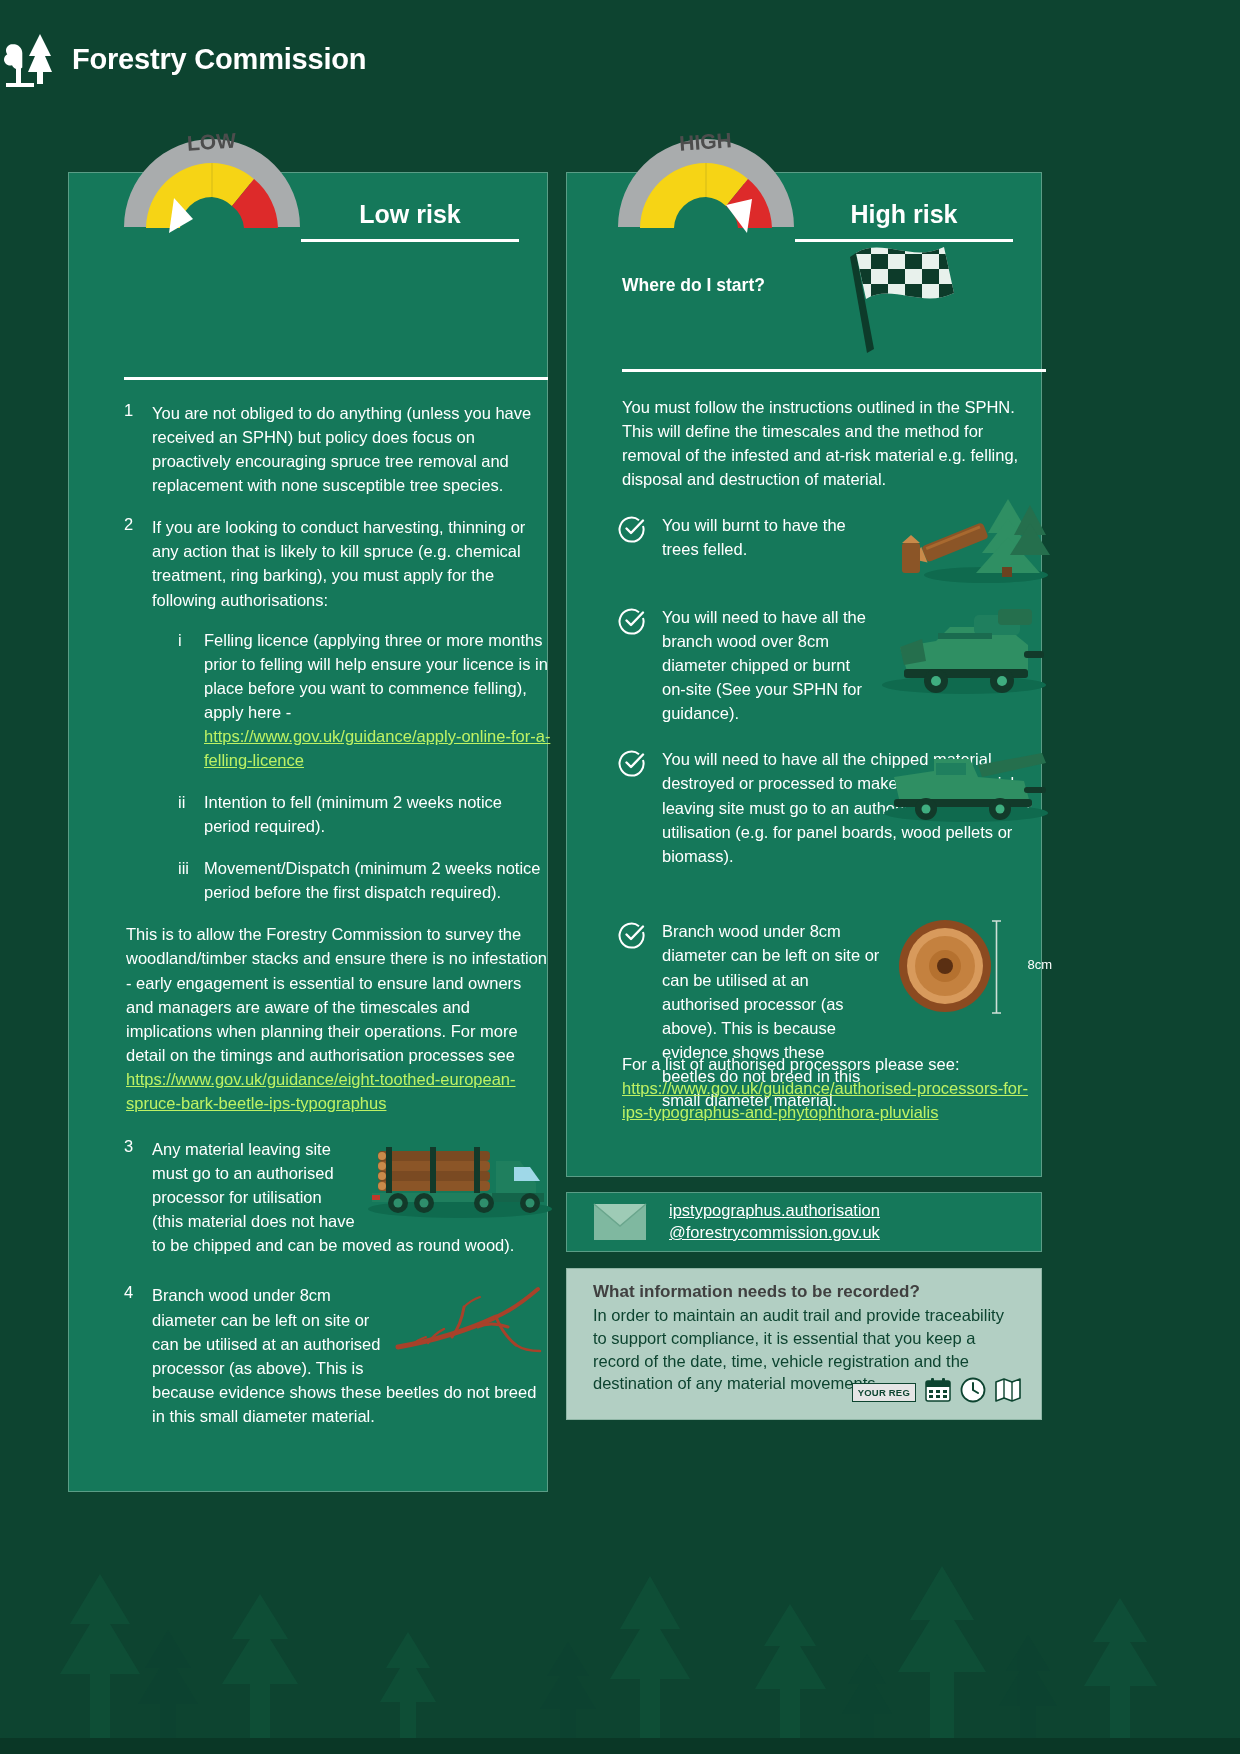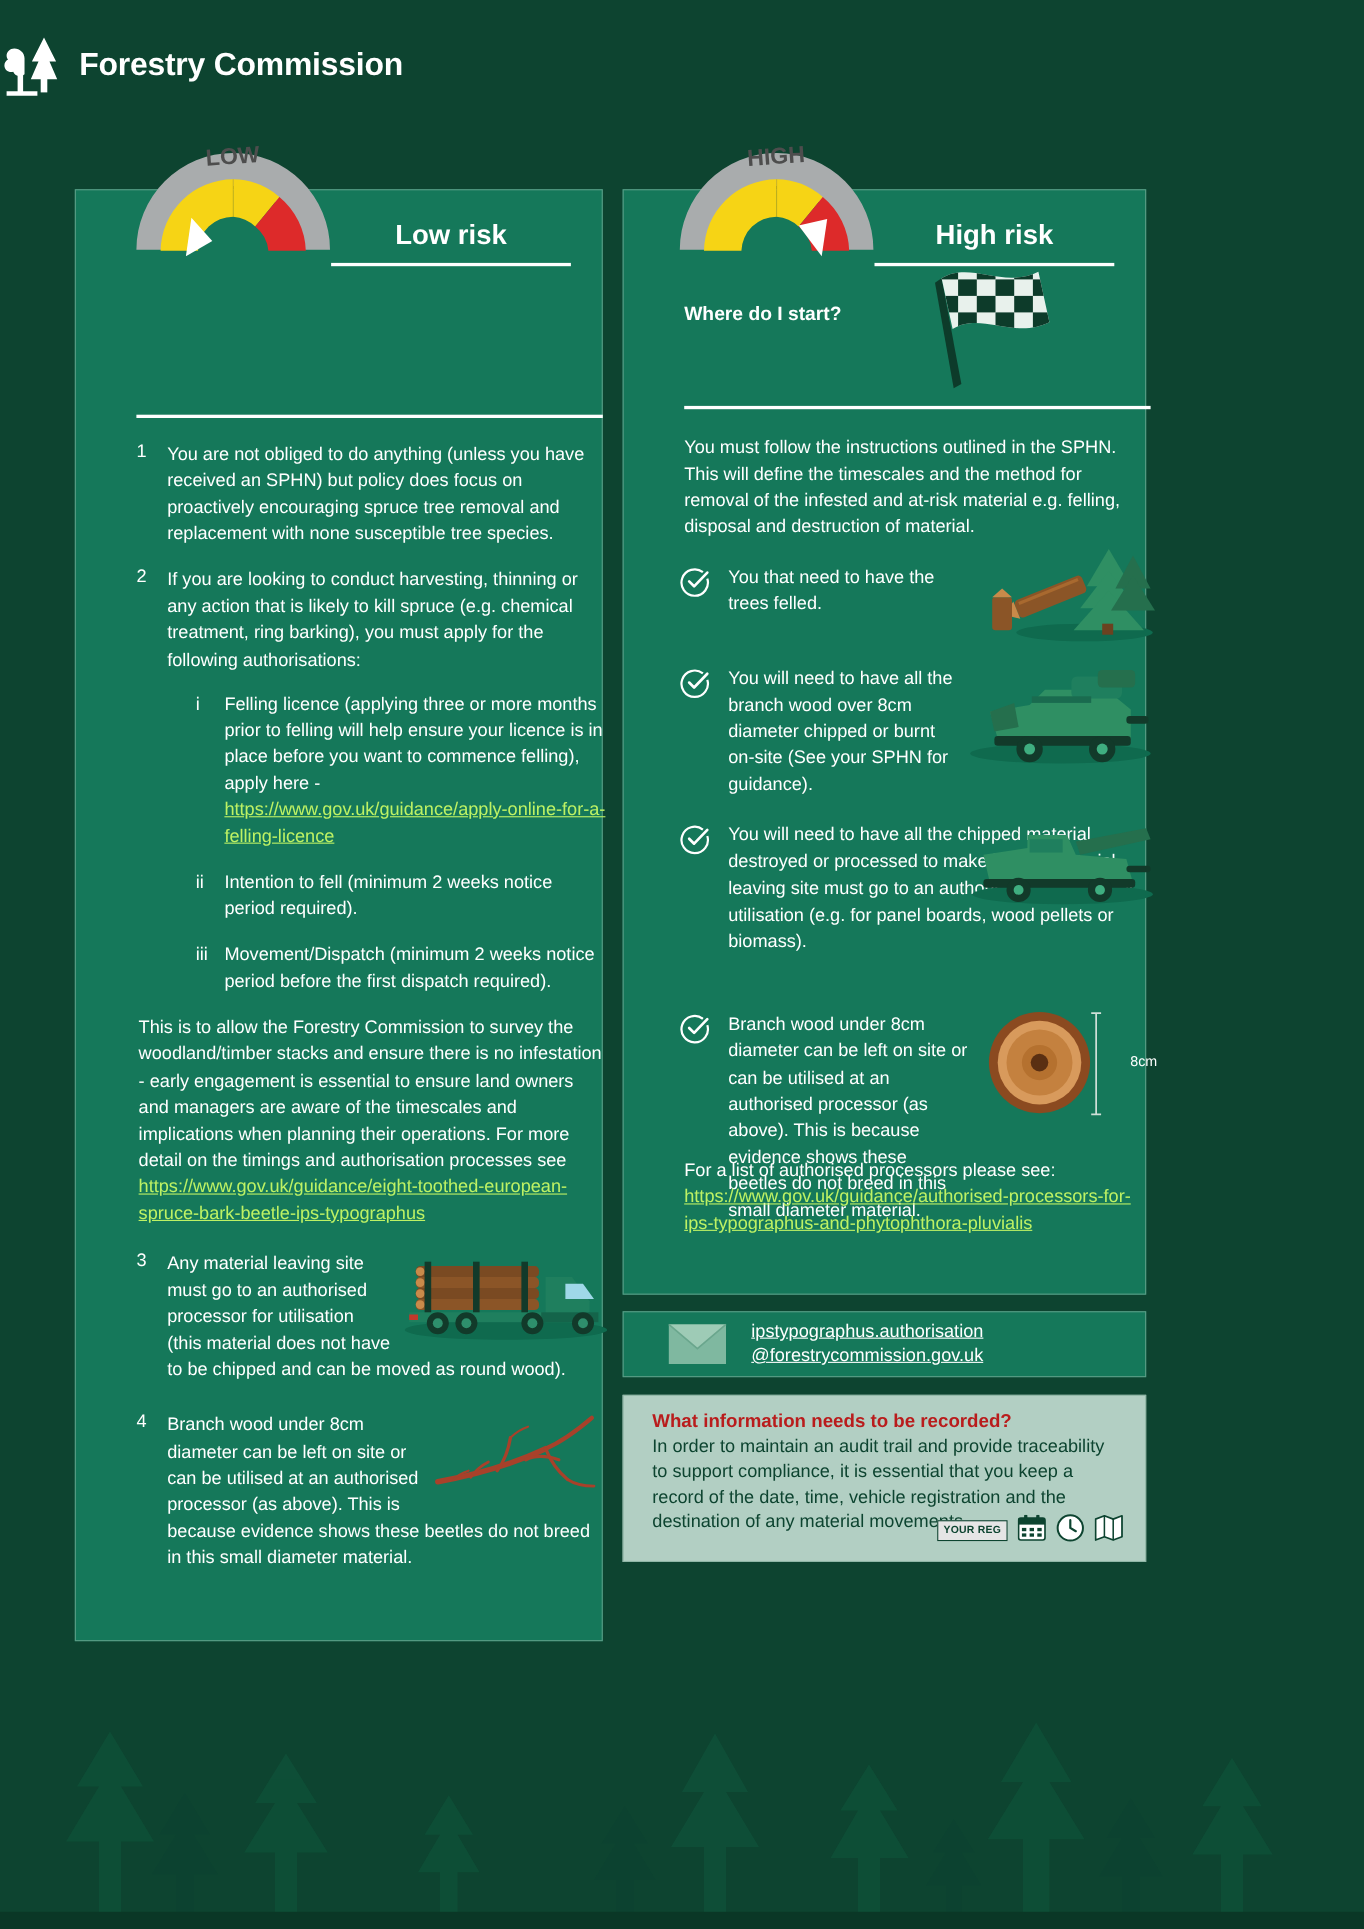--- a/index.html
+++ b/index.html
@@ -103,34 +103,34 @@
   .ck-item { display: flex; margin-bottom: 22px; position: relative; }
   .ck-icon { flex: 0 0 44px; padding-top: 2px; }
   .ck-text { flex: 1; color: #ffffff; font-size: 16.5px; line-height: 1.46; }
 
   .ck-illus { position: absolute; right: -2px; }
 
   
   #email-box {
     position: absolute; left: 566px; top: 1192px; width: 476px; height: 60px;
     background: #15785a; border: 1px solid #5a9d86;
-    display: flex; align-items: center; padding-left: 40px; gap: 22px;
+    display: flex; align-items: center; padding-left: 26px; gap: 22px;
   }
   #email-box .mail-ico { width: 54px; height: 38px; flex: 0 0 54px; }
   #email-box .mail-txt {
     color: #ffffff; font-size: 16.5px; line-height: 1.32; text-decoration: underline;
   }
 
   
   #info-box {
     position: absolute; left: 566px; top: 1268px; width: 476px; height: 152px;
     background: #b2cfc3; border: 1px solid #8fb6a6; padding: 13px 22px 10px 26px;
   }
   #info-box .ib-title {
-    color: #b91c1c; font-size: 17px; font-weight: bold; margin-bottom: 2px;
+    color: #404040; font-size: 17px; font-weight: bold; margin-bottom: 2px;
   }
   #info-box .ib-body {
     color: #0d4430; font-size: 16.5px; line-height: 1.38;
   }
   .ib-icons { position: absolute; right: 20px; bottom: 12px; display: flex; gap: 9px; align-items: center; }
   .reg-plate {
     background: #e5e5e5; border: 1.5px solid #0d4430; color: #0d4430;
     font-size: 9.5px; font-weight: bold; padding: 3px 5px; letter-spacing: .2px;
   }
 </style>
@@ -327,21 +327,21 @@
 
       <div class="check-list">
 
         <div class="ck-item" style="min-height:70px;">
           <div class="ck-icon">
             <svg width="28" height="28" viewBox="0 0 28 28">
               <path d="M25 11 A12 12 0 1 1 21 5.2" fill="none" stroke="#ffffff" stroke-width="2"></path>
               <path d="M8.5 13.5 L13 18 L25 5.5" fill="none" stroke="#ffffff" stroke-width="2.4" stroke-linecap="round" stroke-linejoin="round"></path>
             </svg>
           </div>
-          <div class="ck-text" style="max-width:210px;">You that need to have the trees felled.</div>
+          <div class="ck-text" style="max-width:210px;">You will burnt to have the trees felled.</div>
           <span class="ck-illus" style="top:-16px; right:0;">
             <svg width="168" height="88" viewBox="0 0 168 88">
               <ellipse cx="104" cy="78" rx="62" ry="8" fill="#0f6a4e"></ellipse>
               <g fill="#2f8f63">
                 <path d="M126 2 L146 36 L106 36 Z"></path>
                 <path d="M126 22 L152 56 L100 56 Z"></path>
                 <path d="M126 40 L158 76 L94 76 Z"></path>
               </g>
               <g fill="#256f4d">
                 <path d="M148 8 L164 38 L132 38 Z"></path>

